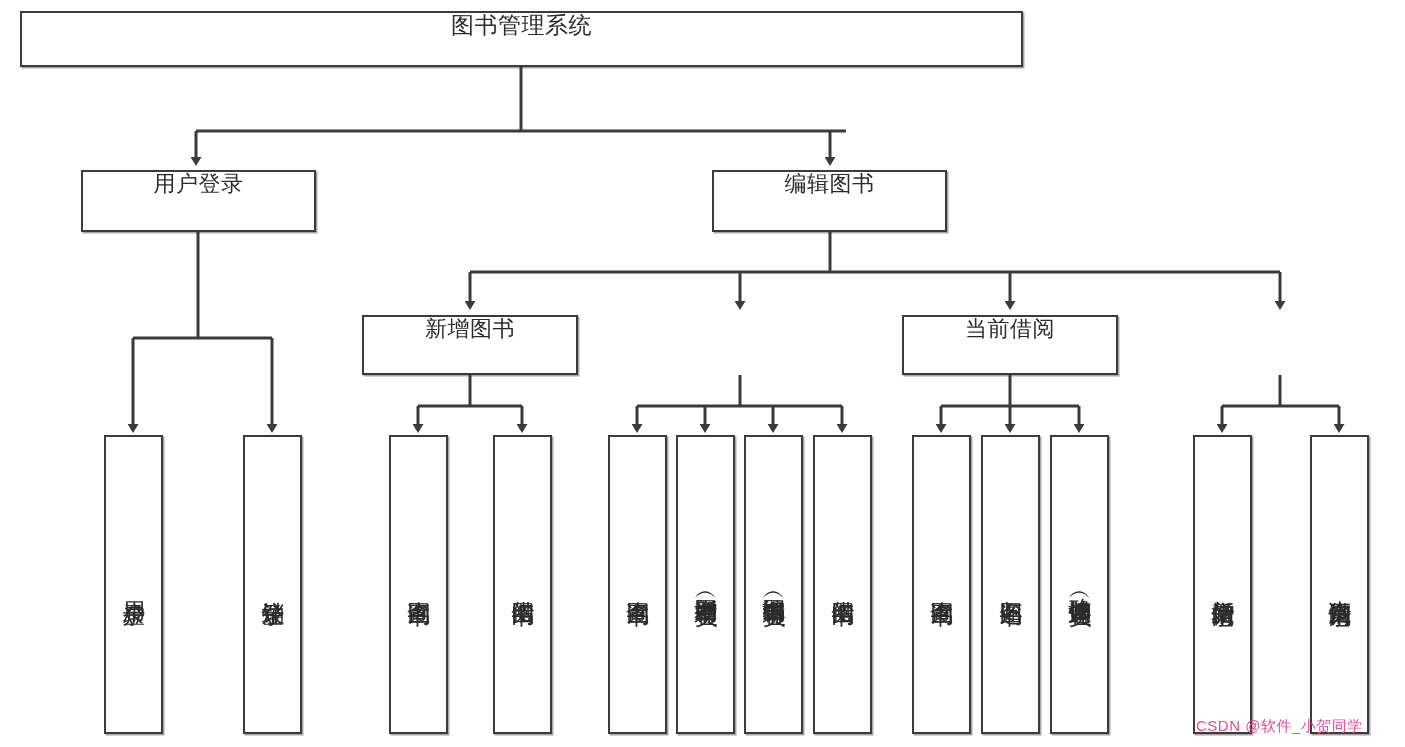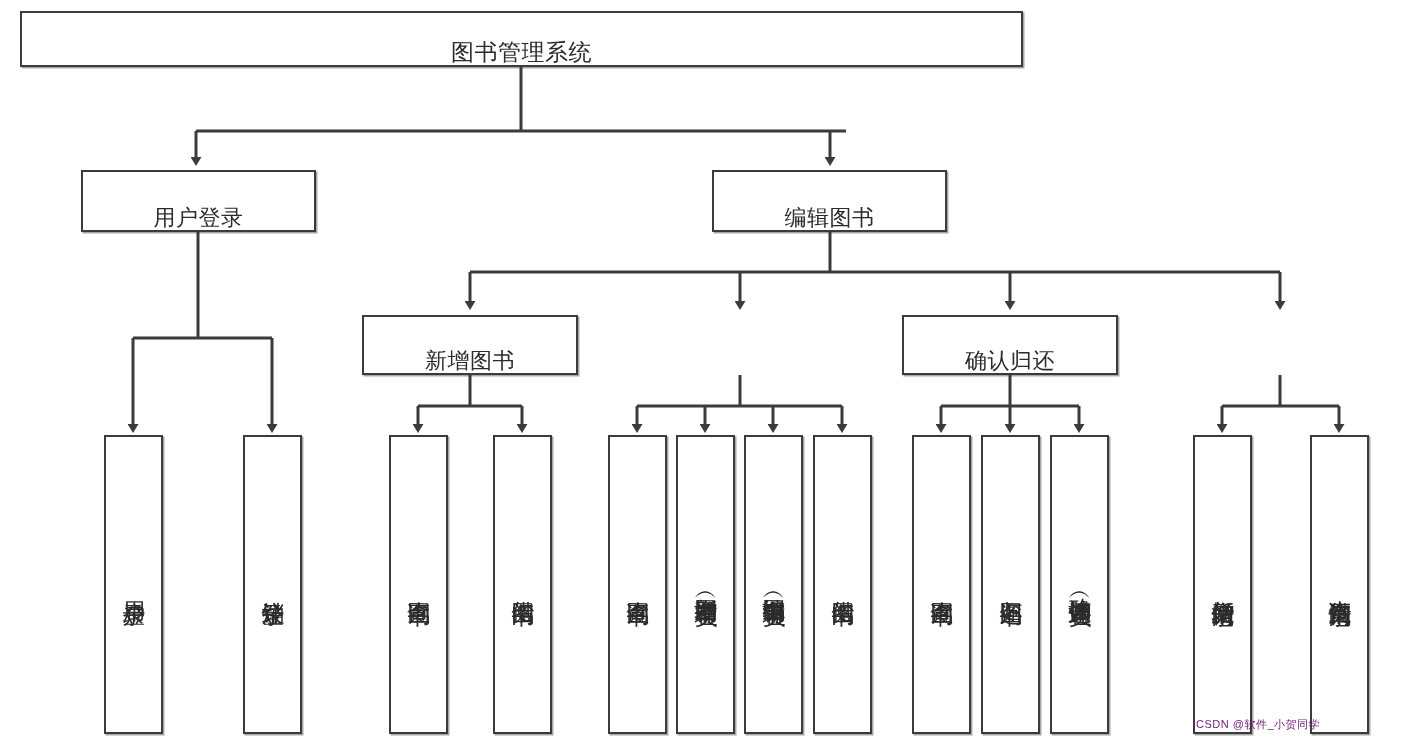--- a/index.html
+++ b/index.html
@@ -25,21 +25,21 @@
     width: 1405px;
     height: 747px;
     pointer-events: none;
   }
   .node {
     position: absolute;
     box-sizing: border-box;
     border: 2px solid #3b3b3b;
     background: #ffffff;
     display: flex;
-    align-items: flex-end;
+    align-items: flex-start;
     justify-content: center;
     color: #2b2b2b;
     box-shadow: 1.5px 1.5px 0 rgba(60,60,60,0.45);
   }
   .node .label {
     display: block;
     text-align: center;
     white-space: nowrap;
     letter-spacing: 0.5px;
   }
@@ -60,22 +60,22 @@
   .leaf .label {
     writing-mode: vertical-rl;
     text-orientation: upright;
     font-size: 23px;
     line-height: 1.12;
     letter-spacing: 1px;
     white-space: nowrap;
   }
   .watermark {
     position: absolute;
-    font-size: 11px;
-    color: #701a75;
+    font-size: 15px;
+    color: #ec4899;
     white-space: nowrap;
     letter-spacing: 0.5px;
     user-select: none;
   }
 </style>
 </head>
 <body>
 
 <div id="canvas">
 
@@ -137,21 +137,21 @@
     <span class="label">用户登录</span>
   </div>
   <div class="node h-node" style="left:712px; top:170px; width:235px; height:62px;">
     <span class="label">编辑图书</span>
   </div>
 
   <div class="node h-node" style="left:362px; top:315px; width:216px; height:60px;">
     <span class="label">新增图书</span>
   </div>
   <div class="node h-node" style="left:902px; top:315px; width:216px; height:60px;">
-    <span class="label">确认归还</span>
+    <span class="label">当前借阅</span>
   </div>
 
   <div class="node leaf" style="left:104px; top:435px; width:59px; height:299px;">
     <span class="label">用户登录</span>
   </div>
   <div class="node leaf" style="left:243px; top:435px; width:59px; height:299px;">
     <span class="label">注销登录</span>
   </div>
 
   <div class="node leaf" style="left:389px; top:435px; width:59px; height:299px;">

